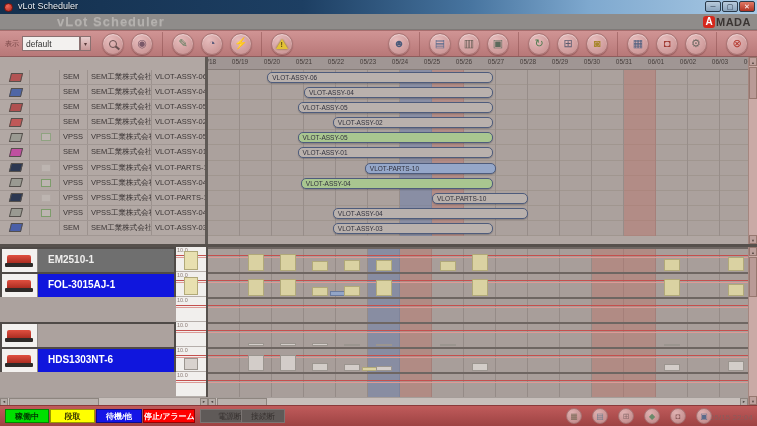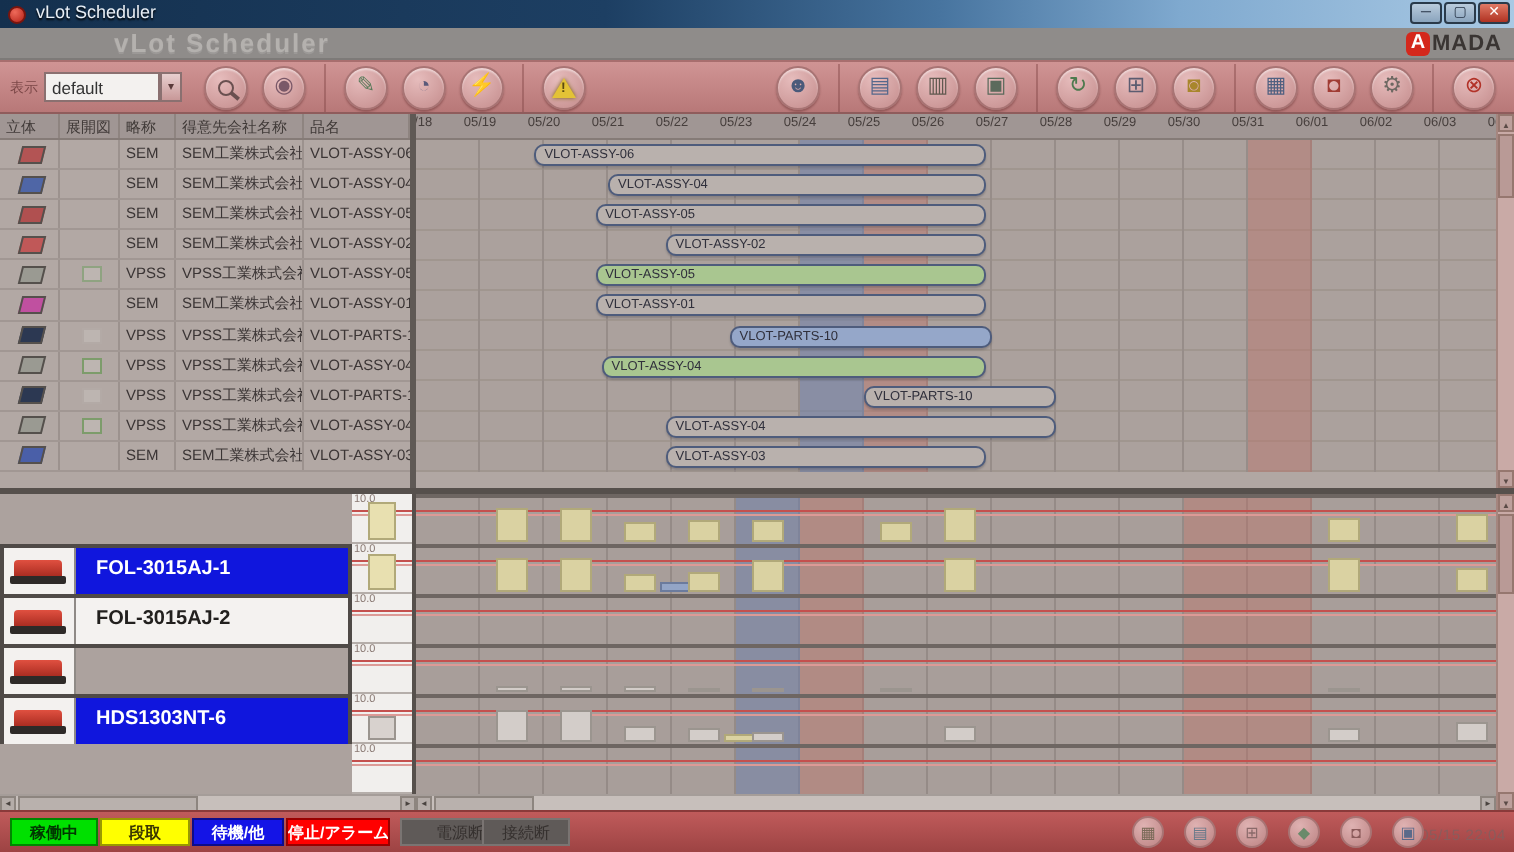--- a/index.html
+++ b/index.html
@@ -208,27 +208,20 @@
         <div class="tb-group noline" style="display: flex;">
           <div class="tb-btn">
             <span class="glyph" style="color: rgb(178, 50, 40);">⊗</span>
           </div>
         </div>
       </div>
   </div>
 
   <div id="upper">
     <div id="job-table">
-      <div id="job-header">
-          <div class="jh-cell" style="width: 30px;">立体</div>
-          <div class="jh-cell" style="width: 30px;">展開図</div>
-          <div class="jh-cell" style="width: 28px;">略称</div>
-          <div class="jh-cell" style="width: 64px;">得意先会社名称</div>
-          <div class="jh-cell" style="width: 53px;">品名</div>
-        </div>
       <div id="job-rows">
           <div class="job-row" style="top: 0px;">
             <div class="jr-cell" style="width: 30px;">
               <div class="thumb" style="background: rgb(179, 84, 84);"></div>
             </div>
             <div class="jr-cell" style="width: 30px;"></div>
             <div class="jr-cell" style="width: 28px;">SEM</div>
             <div class="jr-cell" style="width: 64px;">SEM工業株式会社</div>
             <div class="jr-cell" style="width: 53px; border-right: none;">VLOT-ASSY-06</div>
           </div>
@@ -379,31 +372,31 @@
       <div class="vsb-arrow" style="top:0;">▲</div>
       <div class="vsb-thumb" style="top:10px;height:32px;"></div>
       <div class="vsb-arrow" style="bottom:0;">▼</div>
     </div>
   </div>
 
   <div id="hsplit"></div>
 
   <div id="lower">
     <div id="machine-col">
+        <div class="m-row" style="top: 0px;">
+          <div class="m-icon-cell">
+            <div class="m-machine"></div>
+          </div>
+          <div class="m-name m-gray">EM2510-1</div>
+        </div>
         <div class="m-row" style="top: 25px; justify-content: center;">
           <div class="m-icon-cell">
             <div class="m-machine"></div>
           </div>
           <div class="m-name m-blue">FOL-3015AJ-1</div>
-        </div>
-        <div class="m-row" style="top: 50px;">
-          <div class="m-icon-cell">
-            <div class="m-machine"></div>
-          </div>
-          <div class="m-name m-white">FOL-3015AJ-2</div>
         </div>
         <div class="m-row" style="top: 75px;">
           <div class="m-icon-cell">
             <div class="m-machine"></div>
           </div>
         </div>
         <div class="m-row" style="top: 100px;">
           <div class="m-icon-cell">
             <div class="m-machine"></div>
           </div>

